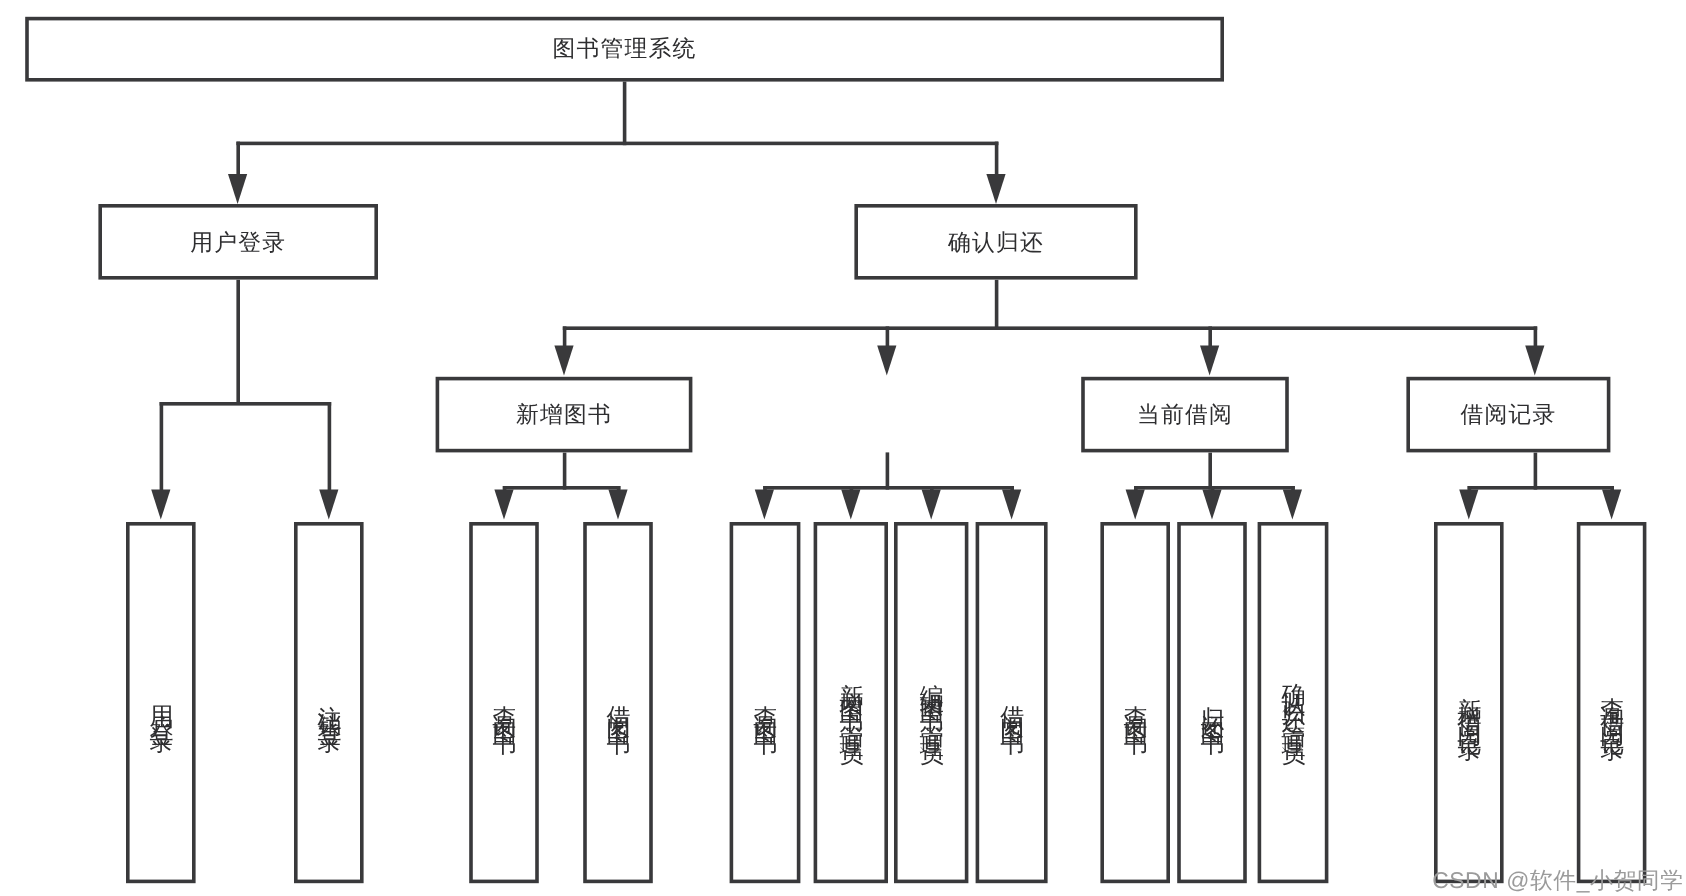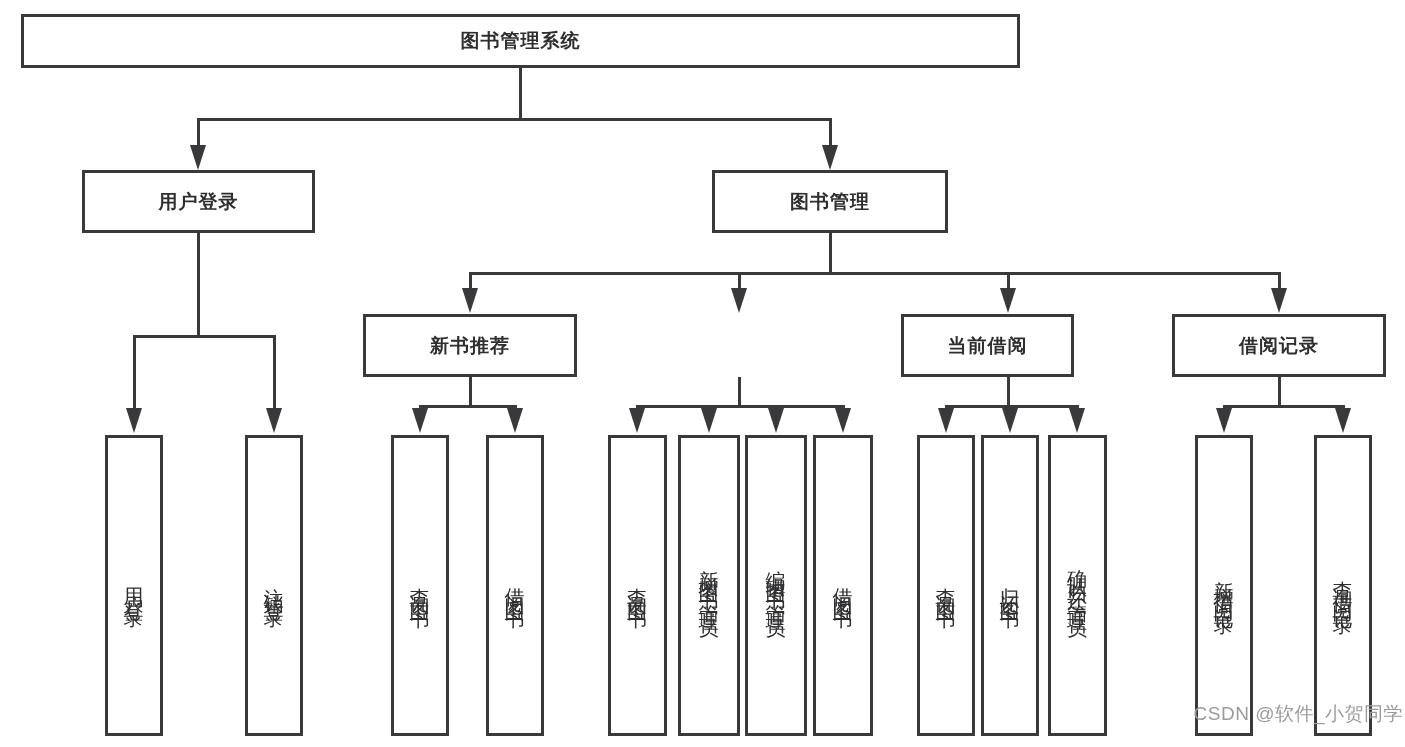--- a/index.html
+++ b/index.html
@@ -6,81 +6,81 @@
     --background:#ffffff; --line:#39393b; --text:#2e2e30; --watermark:#9b9b9b;
   }
   html,body{margin:0;padding:0;background:#f3f3f3;}
   #canvas{
     position:relative; width:1405px; height:747px; background:var(--background);
     font-family:"Liberation Sans", sans-serif; color:var(--text); overflow:hidden;
   }
   .box{
     position:absolute; box-sizing:border-box; border:3px solid var(--line);
     background:var(--background); display:flex; align-items:center; justify-content:center;
-    font-size:19px; letter-spacing:1px; color:var(--text); z-index:2;font-weight:bold;
+    font-size:19px; letter-spacing:1px; color:var(--text); z-index:2;
   }
   .vbox{
     position:absolute; box-sizing:border-box; border:3px solid var(--line);
     background:var(--background); display:flex; align-items:center; justify-content:center;
     z-index:2;
   }
   .vbox span{
     writing-mode:vertical-rl; text-orientation:mixed;
     font-size:20px; letter-spacing:7px; line-height:1; color:var(--text);
   }
   .hline{position:absolute; height:3px; background:var(--line); z-index:1;}
   .vline{position:absolute; width:3px; background:var(--line); z-index:1;}
   .arrow{
     position:absolute; width:0; height:0; z-index:1;
     border-left:8px solid transparent; border-right:8px solid transparent;
     border-top:25px solid var(--line);
   }
   .watermark{
-    position:absolute; right:2px; bottom:20px; z-index:3;
+    position:absolute; right:2px; bottom:0; z-index:3;
     font-size:19px; color:var(--watermark); letter-spacing:0.5px;
   }
 </style>
 </head>
 <body>
 
 <div id="canvas">
 
   <div class="box" style="left:21px;top:14px;width:999px;height:54px;">图书管理系统</div>
 
   <div class="vline" style="left:519px;top:67px;height:54px;"></div>
   <div class="hline" style="left:197px;top:118px;width:635px;"></div>
   <div class="vline" style="left:197px;top:118px;height:30px;"></div>
   <div class="arrow" style="left:190px;top:145px;"></div>
   <div class="vline" style="left:829px;top:118px;height:30px;"></div>
   <div class="arrow" style="left:822px;top:145px;"></div>
 
   <div class="box" style="left:82px;top:170px;width:233px;height:63px;">用户登录</div>
-  <div class="box" style="left:712px;top:170px;width:236px;height:63px;">图书管理</div>
+  <div class="box" style="left:712px;top:170px;width:236px;height:63px;">确认归还</div>
 
   <div class="vline" style="left:197px;top:233px;height:102px;"></div>
   <div class="hline" style="left:133px;top:335px;width:143px;"></div>
   <div class="vline" style="left:133px;top:335px;height:75px;"></div>
   <div class="arrow" style="left:126px;top:408px;"></div>
   <div class="vline" style="left:273px;top:335px;height:75px;"></div>
   <div class="arrow" style="left:266px;top:408px;"></div>
 
   <div class="vline" style="left:829px;top:233px;height:42px;"></div>
   <div class="hline" style="left:469px;top:272px;width:812px;"></div>
   <div class="vline" style="left:469px;top:272px;height:20px;"></div>
   <div class="arrow" style="left:462px;top:288px;"></div>
   <div class="vline" style="left:738px;top:272px;height:20px;"></div>
   <div class="arrow" style="left:731px;top:288px;"></div>
   <div class="vline" style="left:1007px;top:272px;height:20px;"></div>
   <div class="arrow" style="left:1000px;top:288px;"></div>
   <div class="vline" style="left:1278px;top:272px;height:20px;"></div>
   <div class="arrow" style="left:1271px;top:288px;"></div>
 
-  <div class="box" style="left:363px;top:314px;width:214px;height:63px;">新书推荐</div>
+  <div class="box" style="left:363px;top:314px;width:214px;height:63px;">新增图书</div>
   <div class="box" style="left:901px;top:314px;width:173px;height:63px;">当前借阅</div>
-  <div class="box" style="left:1172px;top:314px;width:214px;height:63px;">借阅记录</div>
+  <div class="box" style="left:1172px;top:314px;width:170px;height:63px;">借阅记录</div>
 
   <div class="vline" style="left:469px;top:377px;height:31px;"></div>
   <div class="hline" style="left:419px;top:405px;width:98px;"></div>
   <div class="vline" style="left:419px;top:405px;height:6px;"></div>
   <div class="arrow" style="left:412px;top:408px;"></div>
   <div class="vline" style="left:514px;top:405px;height:6px;"></div>
   <div class="arrow" style="left:507px;top:408px;"></div>
 
   <div class="vline" style="left:738px;top:377px;height:31px;"></div>
   <div class="hline" style="left:636px;top:405px;width:209px;"></div>

